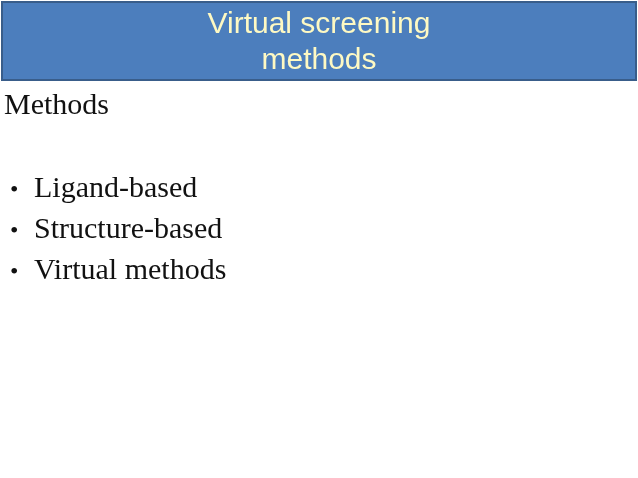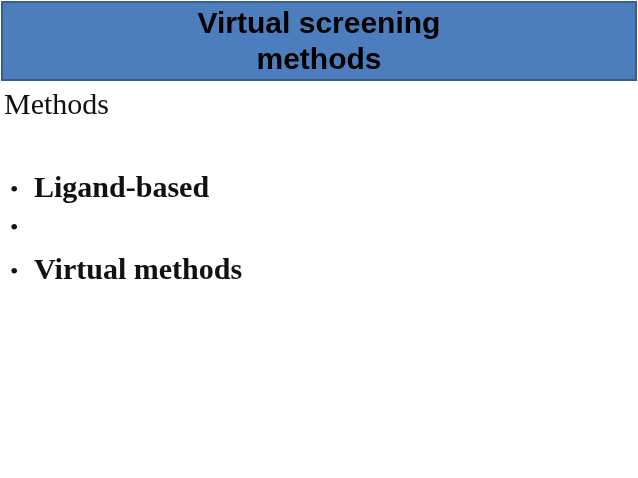--- a/index.html
+++ b/index.html
@@ -26,22 +26,22 @@
     border: 2px solid #395D8A;
     display: flex;
     flex-direction: column;
     justify-content: center;
     align-items: center;
   }
   .title-line {
     font-family: "Liberation Sans", sans-serif;
     font-size: 30px;
     line-height: 36px;
-    font-weight: 700;
-    color: #000000;
+    font-weight: 400;
+    color: #fef9c3;
     text-align: center;
     white-space: nowrap;
   }
   .body-heading {
     position: absolute;
     left: 4px;
     top: 86px;
     font-size: 30px;
     line-height: 36px;
     color: #111111;
@@ -67,21 +67,20 @@
     width: 16px;
     padding-left: 6px;
     font-size: 24px;
     color: #111111;
     flex: 0 0 auto;
   }
   .bullet-text {
     display: inline-block;
     padding-left: 8px;
     white-space: nowrap;
-    font-weight: bold;
   }
 </style>
 </head>
 <body>
 
 <div class="slide">
 
   <div class="title-banner">
     <div class="title-line">Virtual screening</div>
     <div class="title-line">methods</div>
@@ -89,20 +88,21 @@
 
   <div class="body-heading">Methods</div>
 
   <ul class="bullet-list">
     <li class="bullet-item">
       <span class="bullet-marker">•</span>
       <span class="bullet-text">Ligand-based</span>
     </li>
     <li class="bullet-item">
       <span class="bullet-marker">•</span>
+      <span class="bullet-text">Structure-based</span>
     </li>
     <li class="bullet-item">
       <span class="bullet-marker">•</span>
       <span class="bullet-text">Virtual methods</span>
     </li>
   </ul>
 
 </div>
 
 </body></html>

